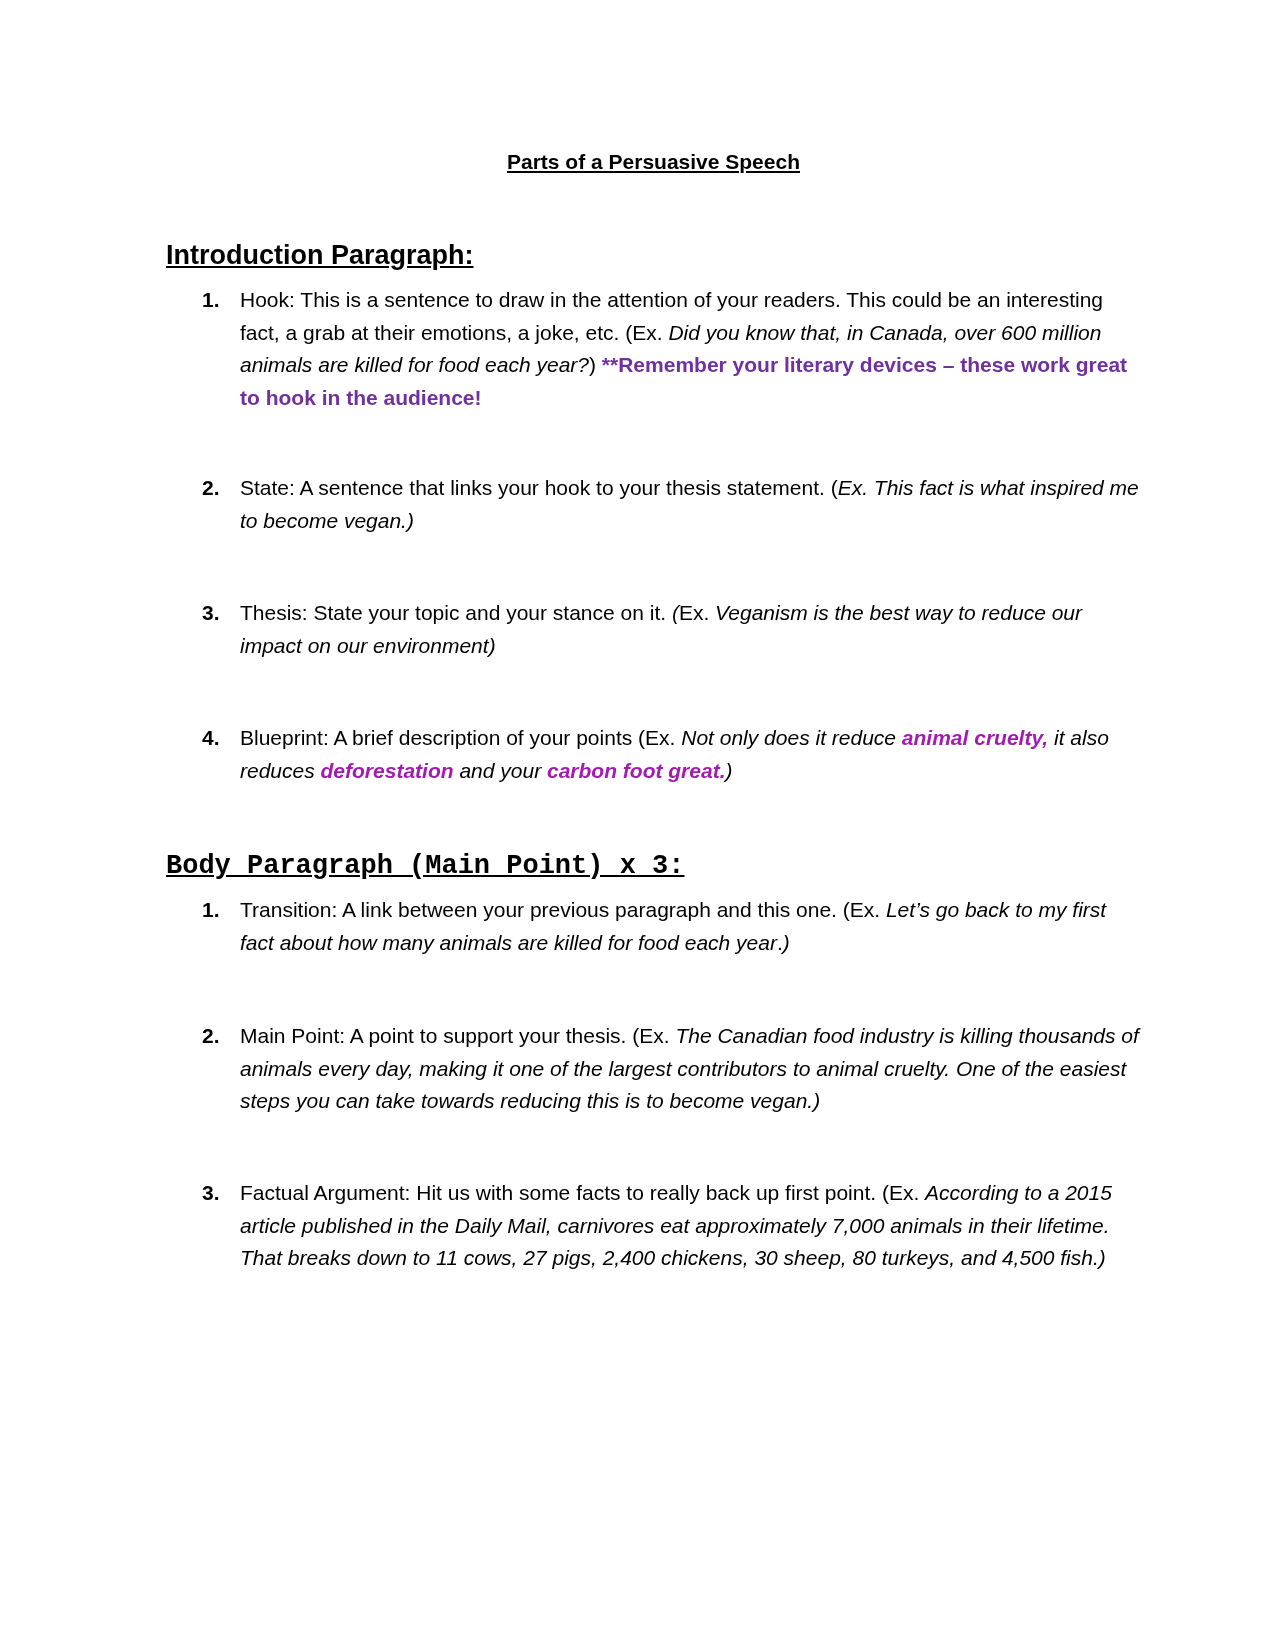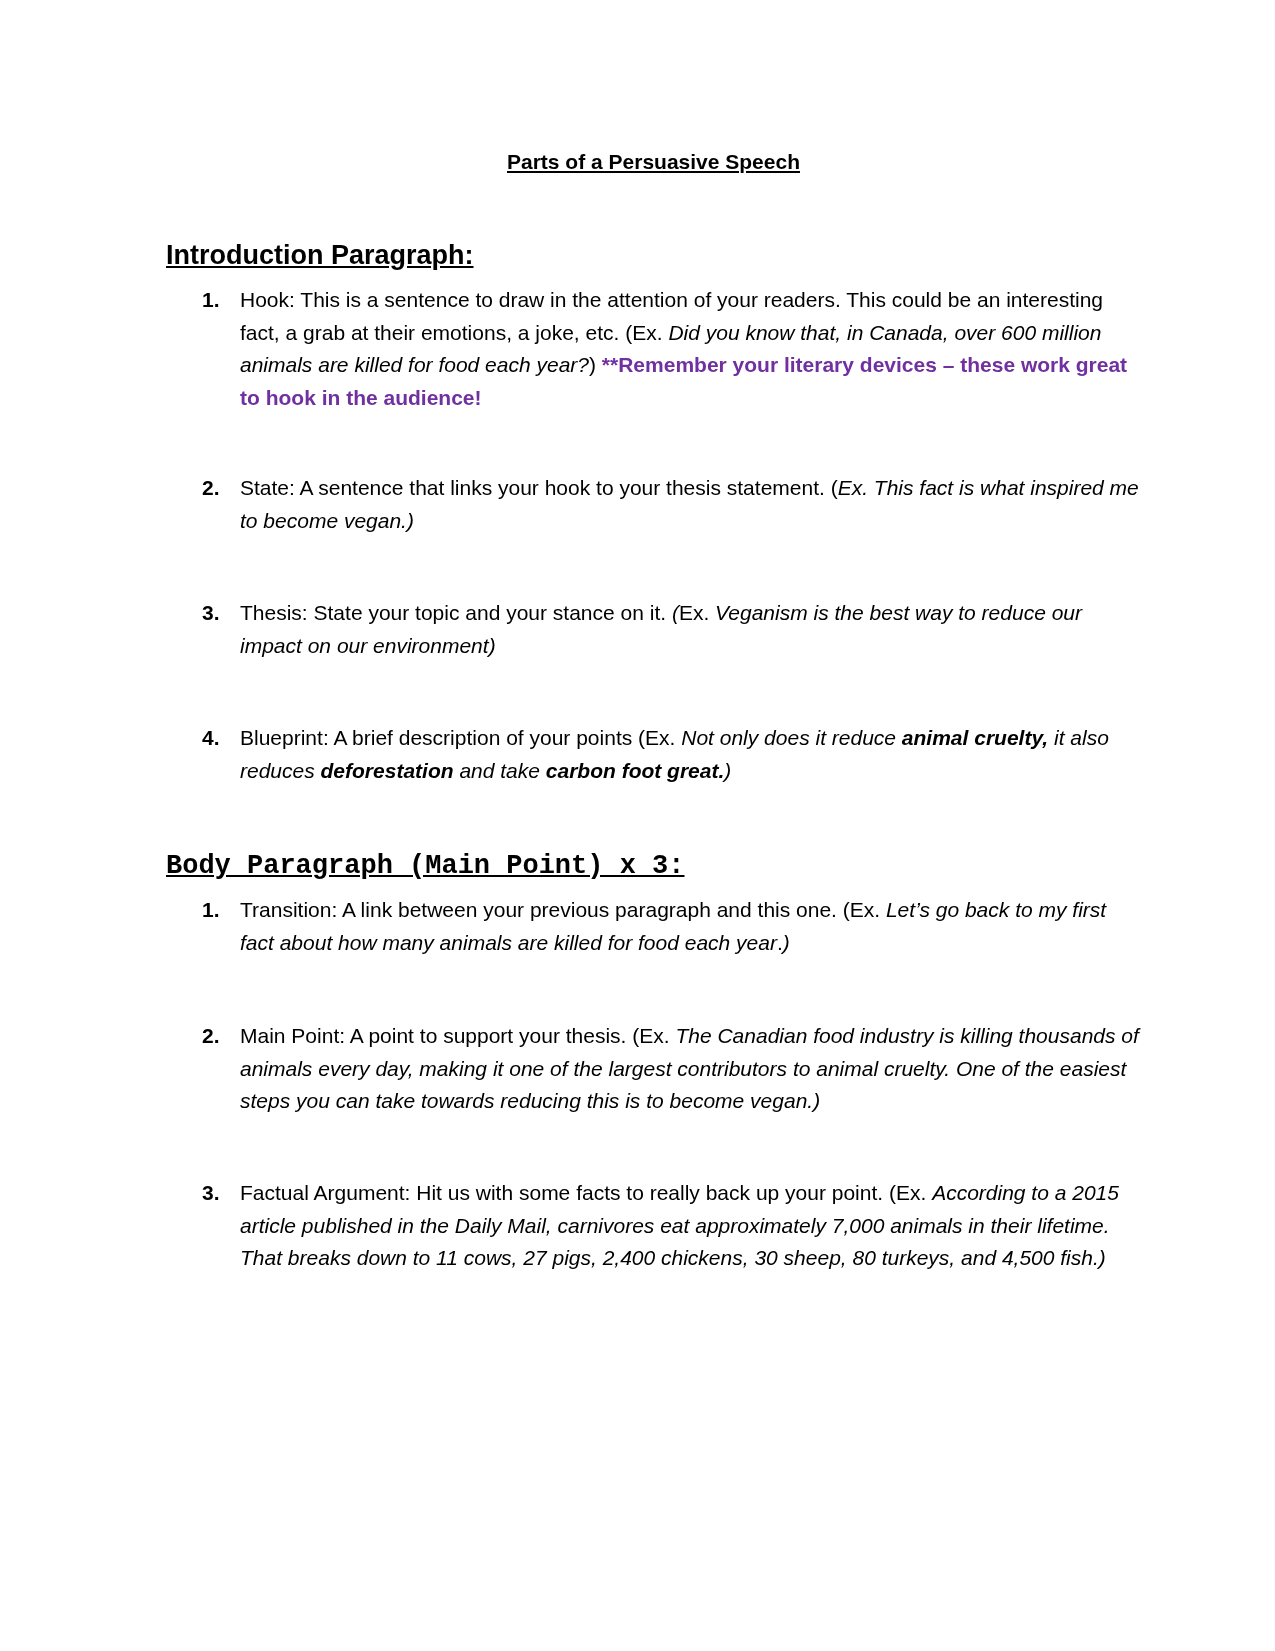--- a/index.html
+++ b/index.html
@@ -10,21 +10,21 @@
            font-size: 21px; font-weight: bold; }
   .title span { text-decoration: underline; }
   .section-heading { position: absolute; left: 150px; font-size: 27px; font-weight: bold;
                      text-decoration: underline; }
   .item { position: absolute; left: 186px; width: 940px; font-size: 21px; line-height: 32.5px; }
   .item .num { position: absolute; left: 0; top: 0; font-weight: bold; }
   .item .body { margin-left: 38px; }
   .b { font-weight: normal; }
   .i { font-style: italic; }
   .purple { color: #7030a0; font-weight: bold; }
-  .blue { color: #000000; font-weight: bold; font-style: italic; }
+  .blue { color: #a21caf; font-weight: bold; font-style: italic; }
 </style>
 </head>
 <body>
 
 <div class="page">
 
   <div class="title">
     <span>Parts of a Persuasive Speech</span>
   </div>
 
@@ -47,21 +47,21 @@
   <div class="item" style="top:597px;">
     <span class="num">3.</span>
     <div class="body">
       <span class="b">Thesis:</span><span> State your topic and your stance on it. </span><span class="i">(</span><span>Ex. </span><span class="i">Veganism is the best way to reduce our impact on our environment)</span>
     </div>
   </div>
 
   <div class="item" style="top:722px;">
     <span class="num">4.</span>
     <div class="body">
-      <span class="b">Blueprint:</span><span> A brief description of your points (Ex. </span><span class="i">Not only does it reduce </span><span class="blue">animal cruelty,</span><span class="i"> it also reduces </span><span class="blue">deforestation</span><span class="i"> and take </span><span class="blue">carbon foot great.</span><span class="i">)</span>
+      <span class="b">Blueprint:</span><span> A brief description of your points (Ex. </span><span class="i">Not only does it reduce </span><span class="blue">animal cruelty,</span><span class="i"> it also reduces </span><span class="blue">deforestation</span><span class="i"> and your </span><span class="blue">carbon foot great.</span><span class="i">)</span>
     </div>
   </div>
 
   <div class="section-heading" style="top:851px;font-family:Liberation Mono, monospace;">Body Paragraph (Main Point) x 3:</div>
 
   <div class="item" style="top:894px;">
     <span class="num">1.</span>
     <div class="body">
       <span class="b">Transition:</span><span> A link between your previous paragraph and this one. (Ex. </span><span class="i">Let’s go back to my first fact about how many animals are killed for food each year</span><span>.</span><span class="i">)</span>
     </div>
@@ -70,17 +70,17 @@
   <div class="item" style="top:1020px;">
     <span class="num">2.</span>
     <div class="body">
       <span class="b">Main Point:</span><span> A point to support your thesis. (Ex. </span><span class="i">The Canadian food industry is killing thousands of animals every day, making it one of the largest contributors to animal cruelty. One of the easiest steps you can take towards reducing this is to become vegan.)</span>
     </div>
   </div>
 
   <div class="item" style="top:1177px;">
     <span class="num">3.</span>
     <div class="body">
-      <span class="b">Factual Argument:</span><span> Hit us with some facts to really back up your point.  (Ex. </span><span class="i">According to a 2015 article published in the Daily Mail, carnivores eat approximately 7,000 animals in their lifetime. That breaks down to 11 cows, 27 pigs, 2,400 chickens, 30 sheep, 80 turkeys, and 4,500 fish.)</span>
+      <span class="b">Factual Argument:</span><span> Hit us with some facts to really back up first point.  (Ex. </span><span class="i">According to a 2015 article published in the Daily Mail, carnivores eat approximately 7,000 animals in their lifetime. That breaks down to 11 cows, 27 pigs, 2,400 chickens, 30 sheep, 80 turkeys, and 4,500 fish.)</span>
     </div>
   </div>
 
 </div>
 
 </body></html>

